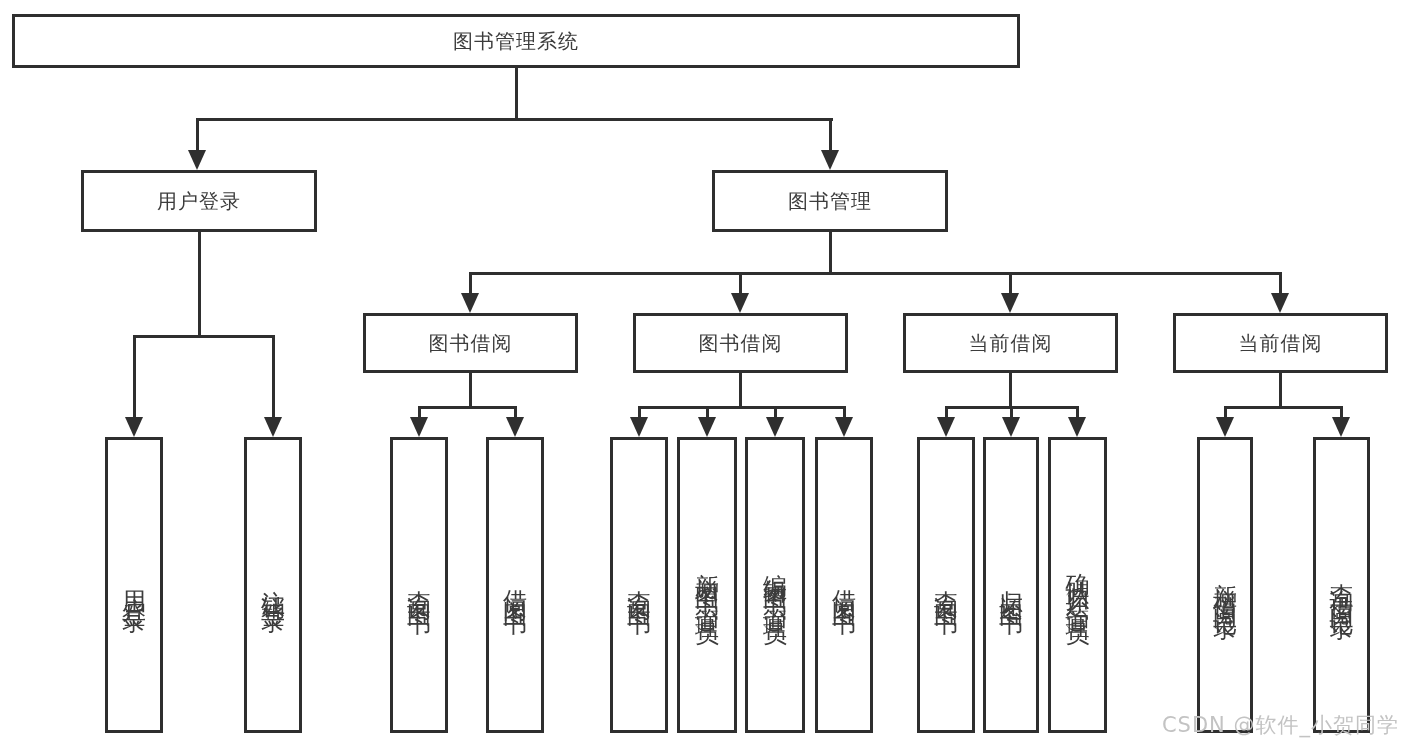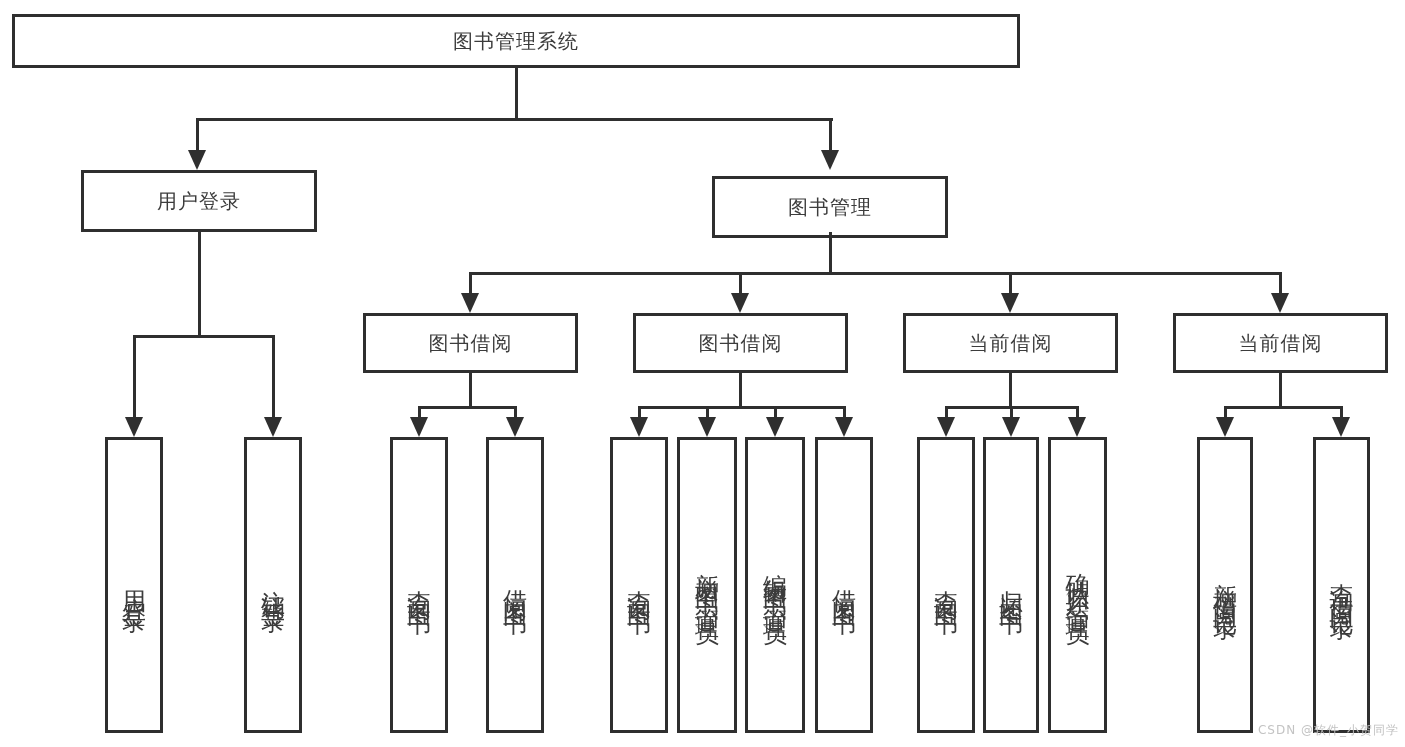--- a/index.html
+++ b/index.html
@@ -34,37 +34,37 @@
   }
   .vl,.hl{position:absolute;background:var(--line);}
   .ah{
     position:absolute;width:0;height:0;
     border-left:9px solid transparent;
     border-right:9px solid transparent;
     border-top:20px solid var(--line);
   }
   .watermark{
     position:absolute;right:6px;bottom:8px;
-    font-size:12px;letter-spacing:1px;
+    font-size:21px;letter-spacing:1px;
     color:var(--watermark);white-space:nowrap;
   }
 </style>
 </head>
 <body>
 
 <div class="canvas">
 
   <div class="hbox" style="left:12px;top:14px;width:1008px;height:54px">
     <span>图书管理系统</span>
   </div>
 
   <div class="hbox" style="left:81px;top:170px;width:236px;height:62px">
     <span>用户登录</span>
   </div>
-  <div class="hbox" style="left:712px;top:176px;width:236px;height:62px">
+  <div class="hbox" style="left:712px;top:170px;width:236px;height:62px">
     <span>图书管理</span>
   </div>
 
   <div class="hbox" style="left:363px;top:313px;width:215px;height:60px">
     <span>图书借阅</span>
   </div>
   <div class="hbox" style="left:633px;top:313px;width:215px;height:60px">
     <span>图书借阅</span>
   </div>
   <div class="hbox" style="left:903px;top:313px;width:215px;height:60px">

